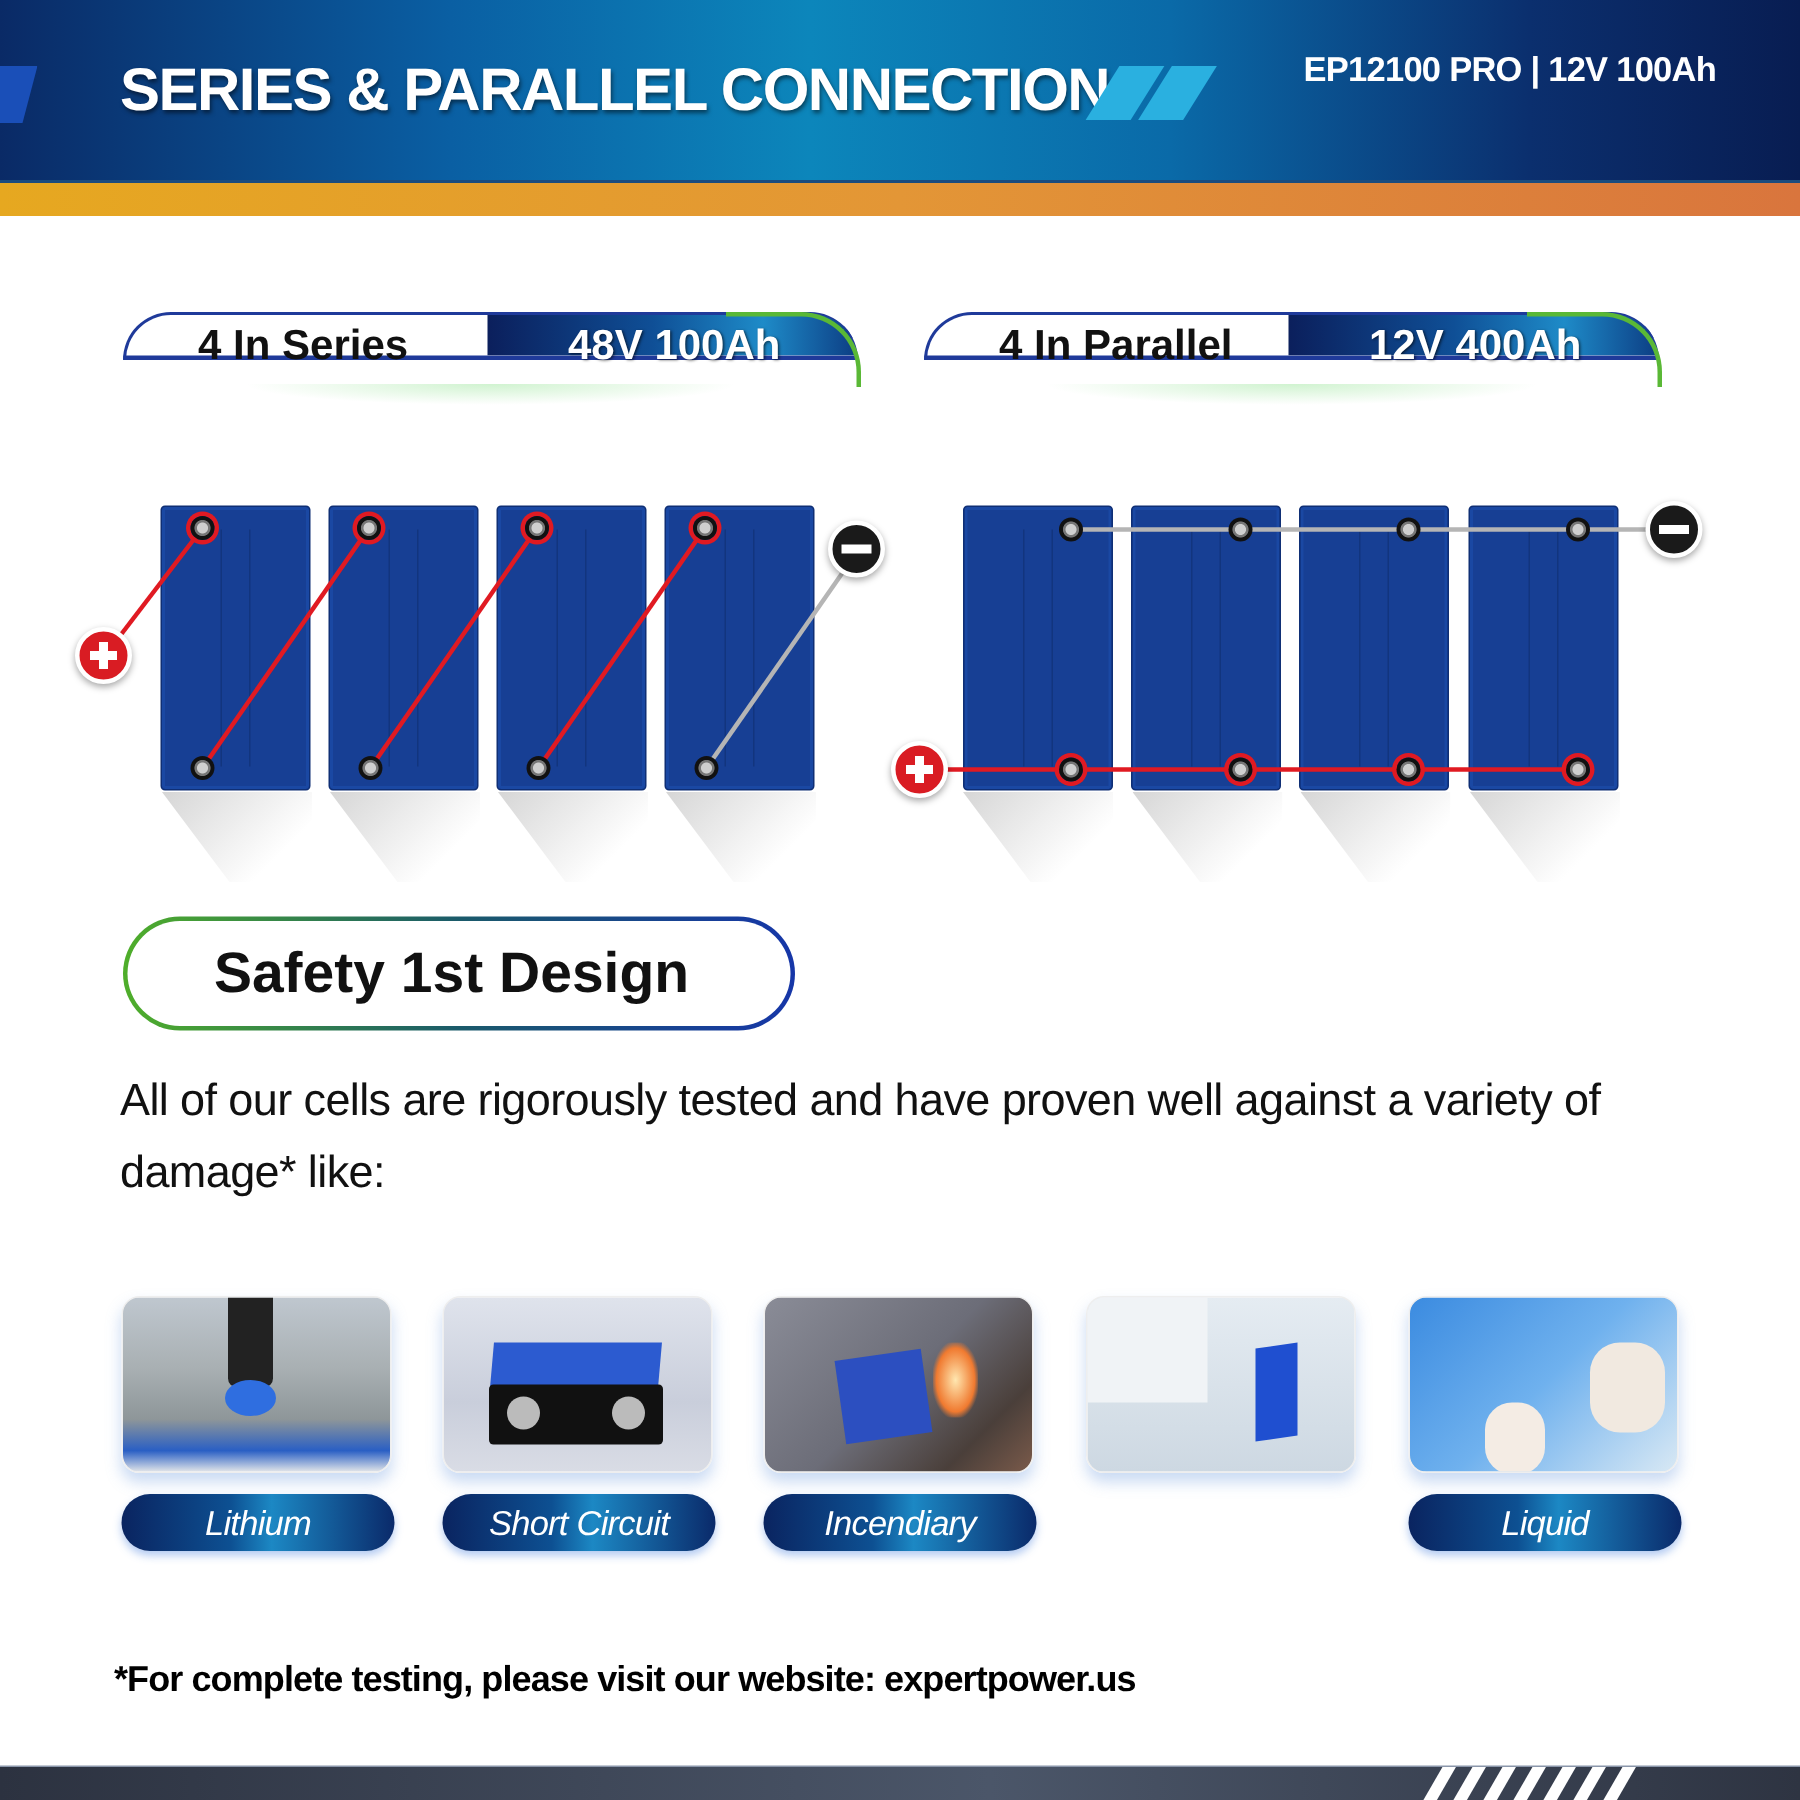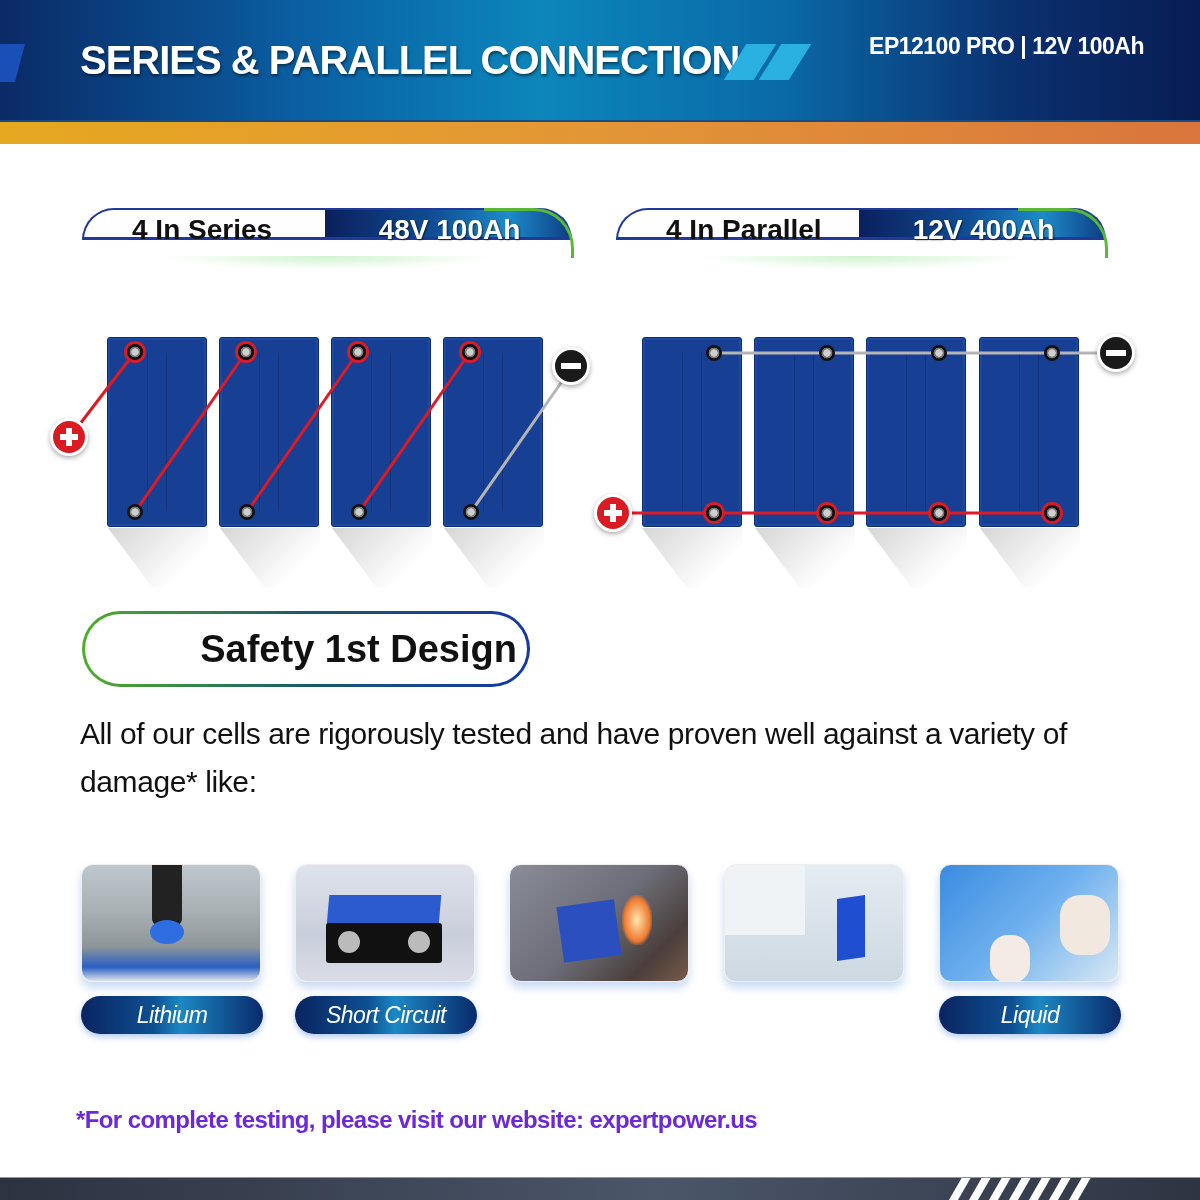--- a/index.html
+++ b/index.html
@@ -38,38 +38,38 @@
   .sign.plus { background: #d91c23; }
   .sign.minus { background: #1a1a1a; }
   .sign.plus::before { content: ""; position: absolute; left: 7px; top: 13px; width: 18px; height: 6px; background: #fff; }
   .sign.plus::after { content: ""; position: absolute; left: 13px; top: 7px; width: 6px; height: 18px; background: #fff; }
   .sign.minus::before { content: ""; position: absolute; left: 6px; top: 13px; width: 20px; height: 6px; background: #fff; }
   svg.wires { position: absolute; left: 0; top: 0; }
 
   
   .safety-pill { position: absolute; left: 82px; top: 611px; width: 448px; height: 76px; border-radius: 40px; padding: 3px;
     background: linear-gradient(90deg, #4fae2a 0%, #1a5a6a 50%, #1636a8 100%); }
-  .safety-pill .inner { width: 100%; height: 100%; border-radius: 38px; background: #fff; display: flex; align-items: center; justify-content: flex-end; }
+  .safety-pill .inner { width: 100%; height: 100%; border-radius: 38px; background: #fff; display: flex; align-items: center; justify-content: center; }
   .safety-pill .text { font-size: 38px; font-weight: bold; color: #111; padding-right: 10px; }
   .intro { position: absolute; left: 80px; top: 710px; width: 1000px; font-size: 30px; line-height: 48px; color: #111; font-family: "Liberation Sans", sans-serif; letter-spacing: -0.4px; }
 
   
   .test { position: absolute; top: 864px; width: 182px; }
   .test .thumb { width: 180px; height: 118px; border-radius: 12px; overflow: hidden; position: relative; box-shadow: 0 6px 10px rgba(100,150,220,.35); border: 1px solid #eee; }
   .test .cap { margin-top: 14px; width: 182px; height: 38px; border-radius: 20px; display: flex; align-items: center; justify-content: center;
     background: linear-gradient(90deg, #0a2460 0%, #0d5092 40%, #1c88c4 55%, #0a2a6a 100%); box-shadow: 0 3px 6px rgba(60,120,220,.4); }
   .test .cap span { color: #fff; font-style: italic; font-size: 23px; letter-spacing: -0.5px; }
 
   .t-puncture { background: linear-gradient(180deg, #bfc7cf 0%, #a9b0b3 40%, #8e9699 70%, #2a5fc4 88%, #dfe3e8 100%); }
   .t-short { background: linear-gradient(180deg, #dfe3ec 0%, #c9cedb 60%, #d9dce5 100%); }
   .t-incend { background: linear-gradient(135deg, #8a8c97 0%, #6c6d78 50%, #4a3f3a 80%, #7a5a4a 100%); }
   .t-impact { background: linear-gradient(180deg, #e5ecf2 0%, #cdd8e2 100%); }
   .t-liquid { background: linear-gradient(135deg, #3b8be0 0%, #6fb1ee 50%, #d8e8f4 100%); }
 
-  .footnote { position: absolute; left: 76px; top: 1106px; font-size: 24px; font-weight: bold; color: #6d28d9; letter-spacing: -0.6px; }
+  .footnote { position: absolute; left: 76px; top: 1106px; font-size: 24px; font-weight: bold; color: #000000; letter-spacing: -0.6px; }
   .footer-bar { position: absolute; left: 0; top: 1177px; width: 1200px; height: 23px; background: linear-gradient(90deg, #2c3240 0%, #4b5669 55%, #2e3442 100%); border-top: 1px solid #8a96aa; }
   .footer-bar .slash { position: absolute; top: 0; width: 9px; height: 23px; background: #fff; transform: skewX(-30deg); }
 </style>
 </head>
 <body>
 
 <div class="header">
   <div class="left-stripe"></div>
   <div class="title">SERIES &amp; PARALLEL CONNECTION</div>
   <div class="slash" style="left:735px"></div>
@@ -174,20 +174,23 @@
   </div>
   <div class="cap">
       <span>Short Circuit</span>
     </div>
 </div>
 <div class="test" style="left:509px">
   <div class="thumb t-incend">
     <div style="position:absolute;left:50px;top:38px;width:58px;height:56px;background:#2c4fc0;transform:rotate(-8deg)"></div>
     <div style="position:absolute;left:112px;top:30px;width:30px;height:50px;background:radial-gradient(ellipse,#ffe7b0,#f07a30 60%,rgba(0,0,0,0) 75%)"></div>
   </div>
+  <div class="cap">
+      <span>Incendiary</span>
+    </div>
 </div>
 <div class="test" style="left:724px">
   <div class="thumb t-impact">
     <div style="position:absolute;left:0;top:0;width:80px;height:70px;background:#f0f3f6"></div>
     <div style="position:absolute;left:112px;top:32px;width:28px;height:62px;background:#1f4fd0;transform:skewY(-8deg)"></div>
   </div>
 </div>
 <div class="test" style="left:939px">
   <div class="thumb t-liquid">
     <div style="position:absolute;left:120px;top:30px;width:50px;height:60px;background:#f1e9e0;border-radius:20px"></div>

